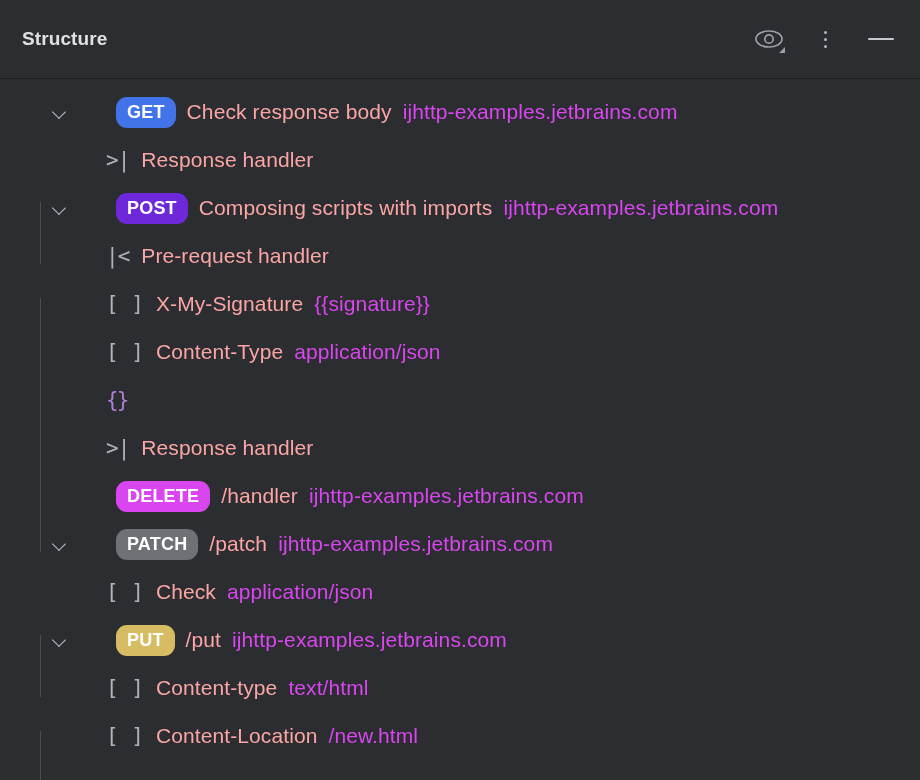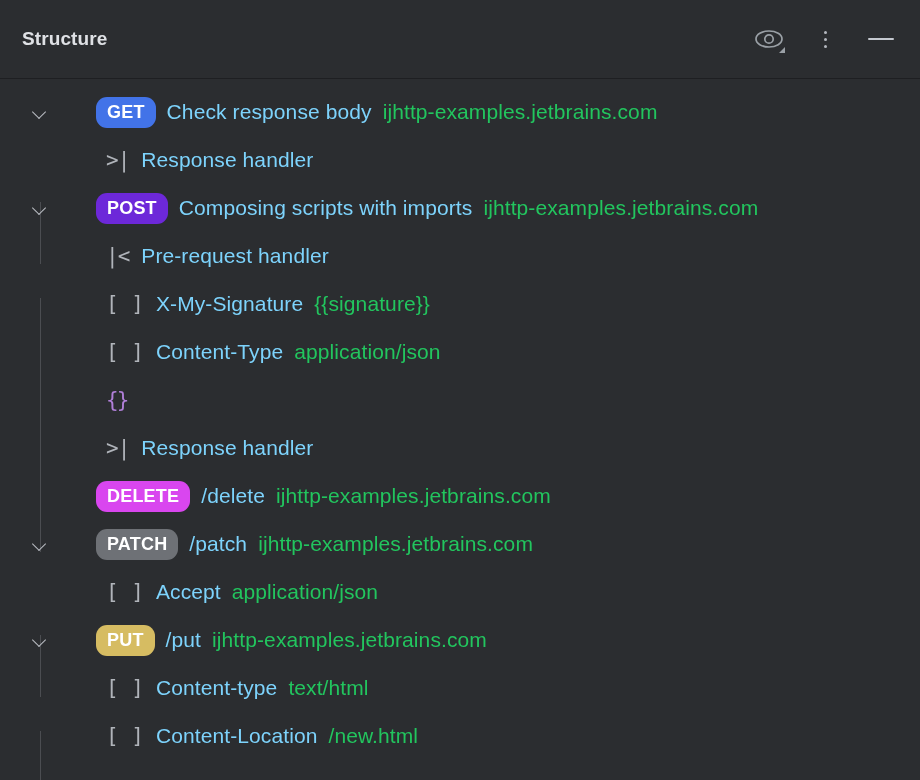--- a/index.html
+++ b/index.html
@@ -106,42 +106,42 @@
     color: #ffffff;
     font-size: 18px;
     font-weight: bold;
     line-height: 1;
     padding: 6px 11px 7px;
     border-radius: 11px;
     letter-spacing: 0.2px;
   }
   .label {
     font-size: 21px;
-    color: #7dd3fc;
+    color: #fca5a5;
     margin-left: 11px;
     letter-spacing: 0.1px;
   }
   .muted {
     font-size: 21px;
-    color: #22c55e;
+    color: #d946ef;
     margin-left: 11px;
     letter-spacing: 0.1px;
   }
   .gicon {
     font-size: 21px;
     color: #b0b4ba;
     letter-spacing: -1px;
     font-family: "DejaVu Sans Mono", "Liberation Mono", monospace;
   }
   .gicon.brace { color: #b07fd8; letter-spacing: -2px; }
   .gicon.hdr   { color: #b0b4ba; letter-spacing: 0px; }
   .gicon + .label { margin-left: 12px; text-align: center; }
 
   
-  .ind-0 { padding-left: 96px; }
+  .ind-0 { padding-left: 96px; margin-left: 20px; }
   .ind-1 { padding-left: 106px; }
 </style>
 </head>
 <body>
 
 <div class="tool-header">
   <div class="tool-title">Structure</div>
 
   <div class="header-actions">
 
@@ -207,32 +207,32 @@
     </div>
     <div class="row ind-1">
       <span class="gicon brace">{}</span>
     </div>
     <div class="row ind-1">
       <span class="gicon ">&gt;|</span>
       <span class="label">Response handler</span>
     </div>
     <div class="row ind-0">
       <span class="badge" style="background: #d946ef;">DELETE</span>
-      <span class="label">/delete</span>
+      <span class="label">/handler</span>
       <span class="muted">ijhttp-examples.jetbrains.com</span>
     </div>
     <div class="row ind-0">
       <span class="chev"></span>
       <span class="badge" style="background: rgb(110, 113, 118);">PATCH</span>
       <span class="label">/patch</span>
       <span class="muted">ijhttp-examples.jetbrains.com</span>
     </div>
     <div class="row ind-1">
       <span class="gicon hdr">[ ]</span>
-      <span class="label">Accept</span>
+      <span class="label">Check</span>
       <span class="muted">application/json</span>
     </div>
     <div class="row ind-0">
       <span class="chev"></span>
       <span class="badge" style="background: rgb(214, 188, 98);">PUT</span>
       <span class="label">/put</span>
       <span class="muted">ijhttp-examples.jetbrains.com</span>
     </div>
     <div class="row ind-1">
       <span class="gicon hdr">[ ]</span>

